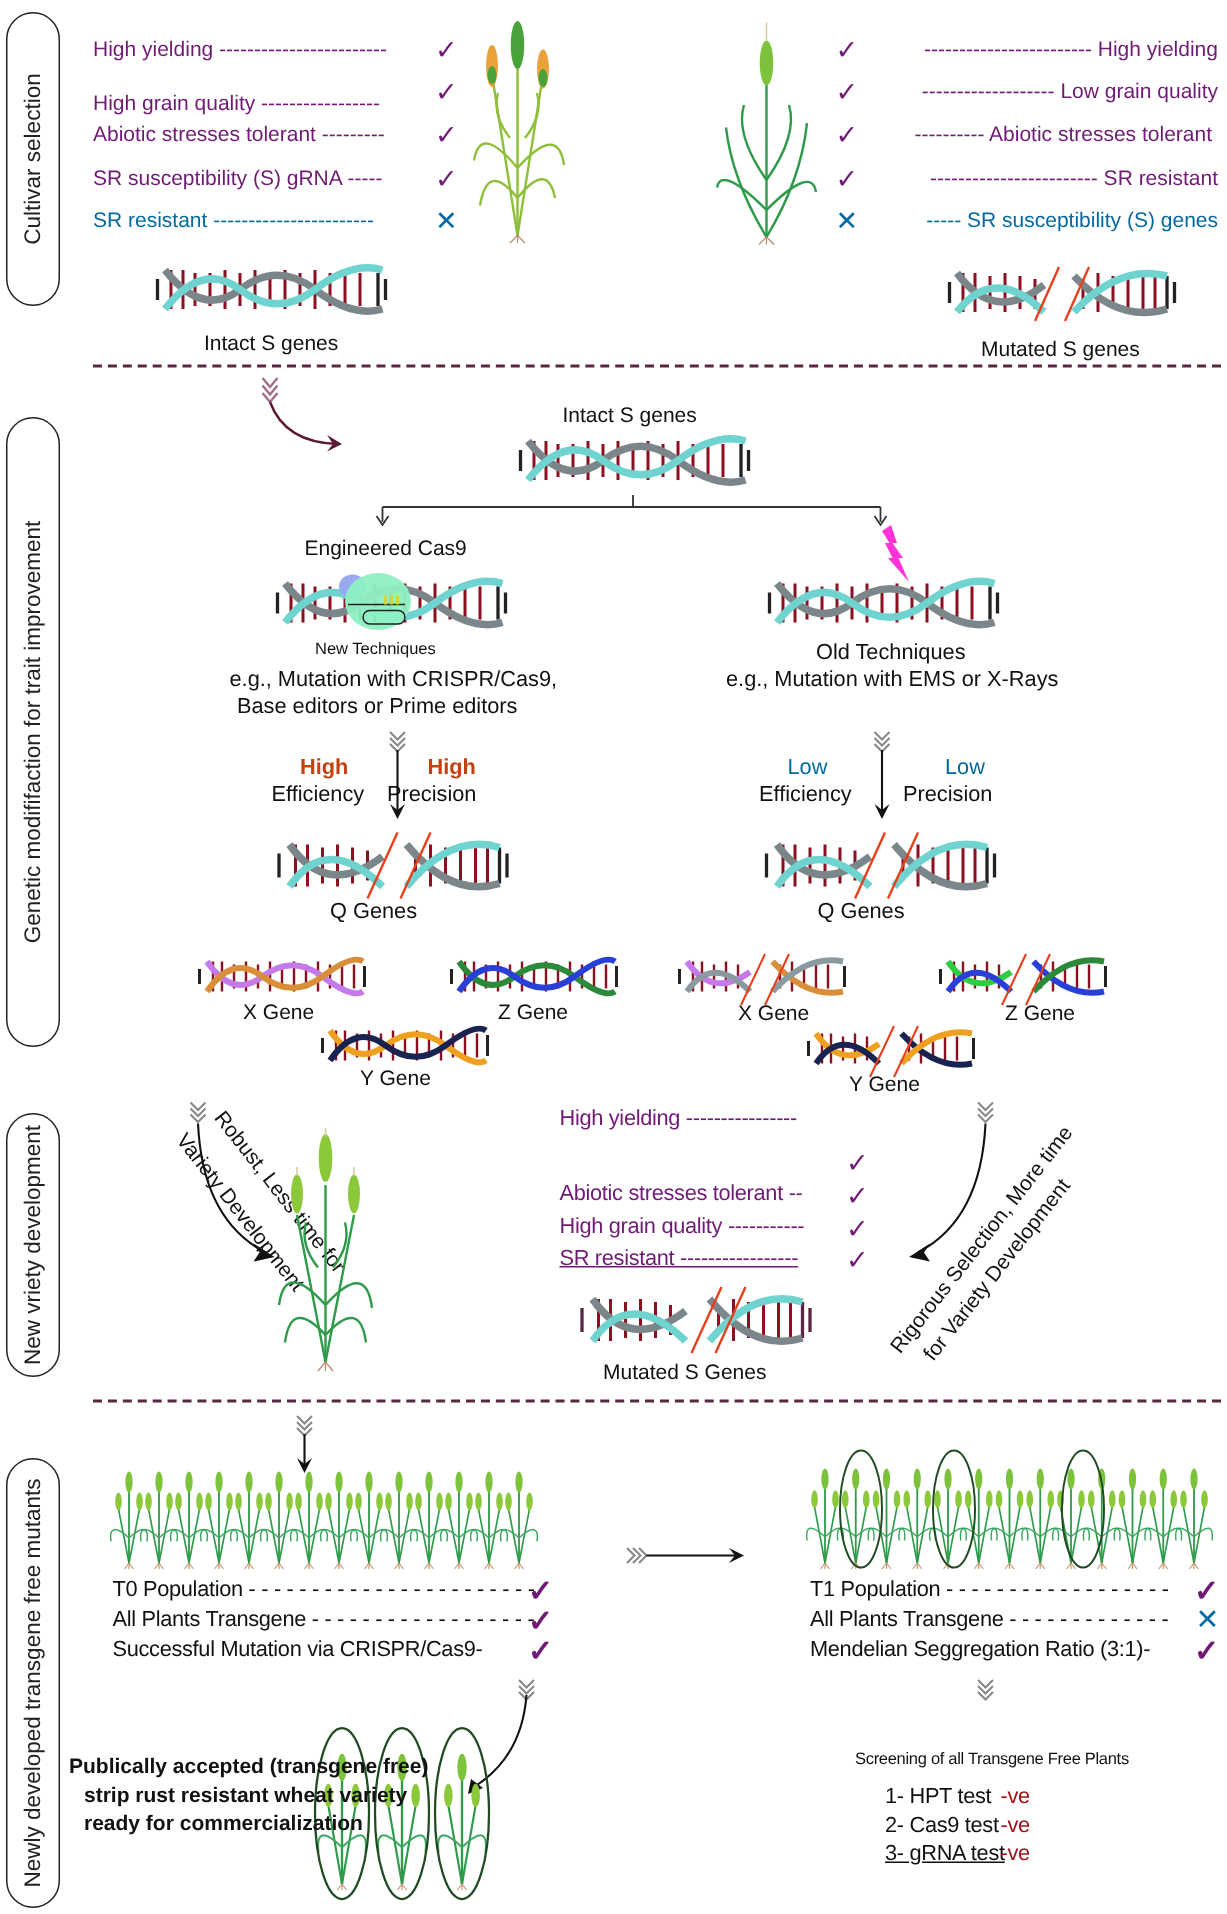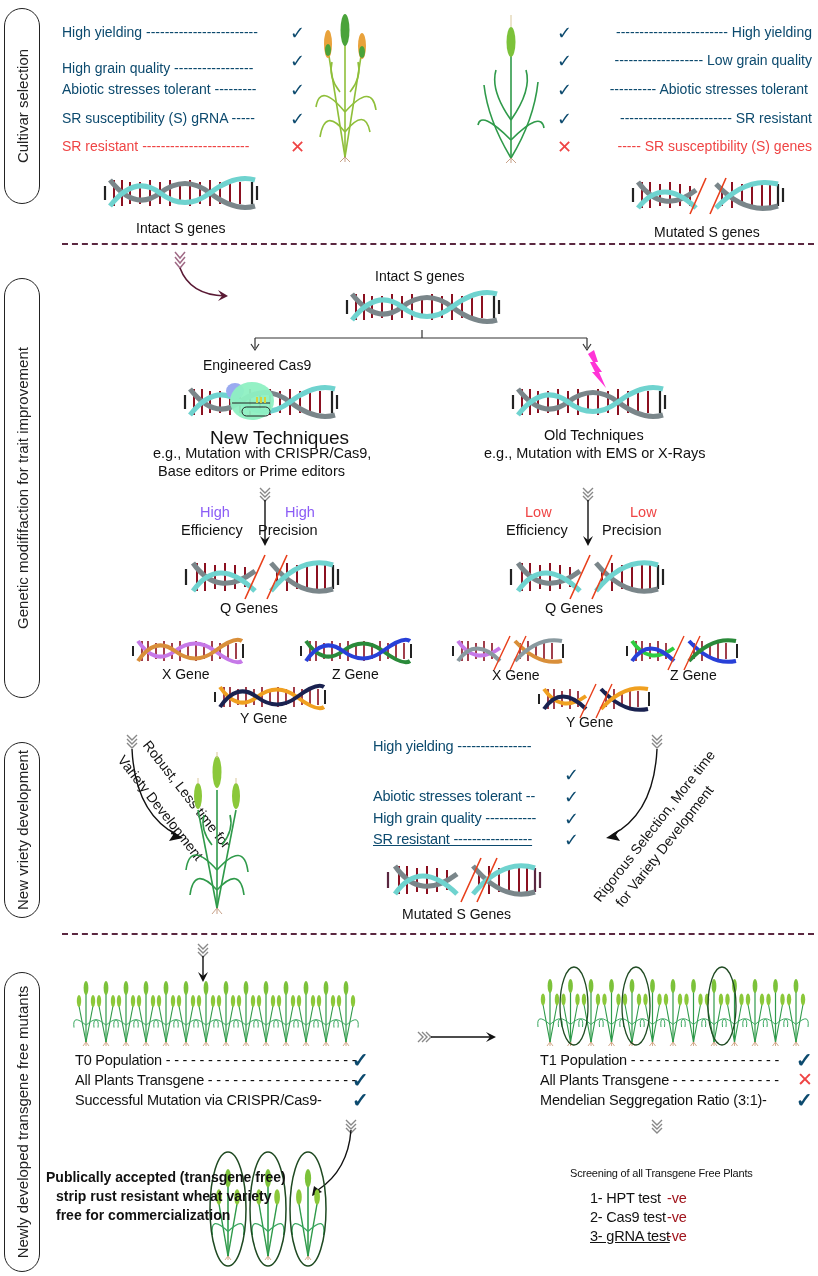--- a/index.html
+++ b/index.html
@@ -4,23 +4,23 @@
 <style>
   html, body { margin: 0; padding: 0; background: #ffffff; }
   body { width: 818px; height: 1276px; position: relative; overflow: hidden;
          font-family: "Liberation Sans", sans-serif; color: #111; }
   .pill { position: absolute; border: 1.5px solid #222; border-radius: 22px; box-sizing: border-box; }
   .pill span { position: absolute; left: 50%; top: 50%; white-space: nowrap;
                transform: translate(-50%, -50%) rotate(-90deg); font-size: 15px; color: #222; }
   .divider { position: absolute; left: 62px; width: 752px; height: 0;
              border-top: 2.5px dashed #5a2740; }
   .t { position: absolute; white-space: nowrap; font-size: 14px; }
-  .green { color: #0c4a6e; }
-  .red { color: #ef4444; }
-  .bright-green { color: #8b5cf6; }
+  .green { color: #701a75; }
+  .red { color: #0369a1; }
+  .bright-green { color: #c2410c; font-weight: bold; }
   .dark-red { color: #a0141c; }
   .lbl { font-size: 14px; color: #111; }
   .cond { font-size: 14.5px; letter-spacing: -0.2px; }
   svg { position: absolute; overflow: visible; }
   .center { text-align: center; }
 </style>
 </head>
 <body>
 
 <div class="pill" style="left:4px;top:8px;width:36px;height:196px;">
@@ -185,21 +185,21 @@
   <ellipse cx="55" cy="16" rx="9" ry="8" fill="#9aaaf0"></ellipse>
   <ellipse cx="72" cy="26" rx="22" ry="19" fill="#8ef0c2" opacity="0.95"></ellipse>
   <rect x="62" y="32" width="28" height="9" rx="4.5" fill="none" stroke="#222" stroke-width="1"></rect>
   <path d="M52 28 H90" stroke="#222" stroke-width="1"></path>
   <g fill="#d8d33a">
       <rect x="76" y="22" width="2" height="6"></rect>
       <rect x="80" y="22" width="2" height="6"></rect>
       <rect x="84" y="22" width="2" height="6"></rect>
     </g>
 </svg>
-<div class="t lbl center" style="left:210px;top:427px;font-size:19px;">New Techniques</div>
+<div class="t lbl center" style="left:210px;top:427px;font-size:11px;">New Techniques</div>
 <div class="t lbl center" style="left:153px;top:445px;font-size:14.5px;">e.g., Mutation with CRISPR/Cas9,</div>
 <div class="t lbl center" style="left:158px;top:463px;font-size:14.5px;">Base editors or Prime editors</div>
 
 <svg style="left:586px;top:350px;" width="22" height="40" viewBox="0 0 22 40">
   <path d="M2 4 L8 0 L12 12 L9 12 L16 22 L13 22 L20 38 L6 22 L9 22 L4 12 L7 12 Z" fill="#ff33d6"></path>
 </svg>
 <svg style="left:508px;top:375px;" width="160" height="50" viewBox="0 0 160 50">
   <g stroke="#8b1020" stroke-width="2">
     <path d="M14 14 V40 M22 14 V40 M30 16 V38 M40 16 V38 M50 14 V40 M60 16 V38 M70 14 V40 M80 16 V38 M90 14 V40 M100 16 V38 M110 14 V40 M120 16 V38 M130 14 V40 M140 16 V38"></path>
   </g>
@@ -739,21 +739,21 @@
     <ellipse cx="100" cy="28.2" rx="3.12" ry="9.1" fill="#7cc23a"></ellipse>
     <ellipse cx="90.9" cy="47" rx="2.8600000000000003" ry="7.800000000000001" fill="#8bc83a"></ellipse>
     <ellipse cx="109.1" cy="47" rx="2.8600000000000003" ry="7.800000000000001" fill="#8bc83a"></ellipse>
     <path d="M100 106 l-3 4 M100 106 l3 4 M100 106 l0 4" stroke="#c9966e" stroke-width="0.8"></path>
     <ellipse cx="100" cy="59" rx="18" ry="57" fill="none" stroke="#1f4a22" stroke-width="1.5"></ellipse>
   </svg>
 
 <div class="t lbl center" style="left:56px;top:1168px;width:154px;font-size:14px;line-height:19px;white-space:normal;font-weight:bold;">
   <div style="white-space:nowrap;margin-left:-10px;">Publically accepted (transgene free)</div>
   <div style="white-space:nowrap;">strip rust resistant wheat variety</div>
-  <div style="white-space:nowrap;">free for commercialization</div>
+  <div style="white-space:nowrap;">ready for commercialization</div>
 </div>
 
 <div class="t lbl cond" style="left:570px;top:1167px;font-size:11px;">Screening of all Transgene Free Plants</div>
 <div>
   <div class="t lbl cond" style="left:590px;top:1190px;">1- HPT test</div>
   <div class="t dark-red cond" style="left:667px;top:1190px;">-ve</div>
   <div class="t lbl cond" style="left:590px;top:1209px;">2- Cas9 test</div>
   <div class="t dark-red cond" style="left:667px;top:1209px;">-ve</div>
   <div class="t lbl cond" style="left:590px;top:1228px;text-decoration:underline;">3- gRNA test</div>
   <div class="t dark-red cond" style="left:667px;top:1228px;">-ve</div>

